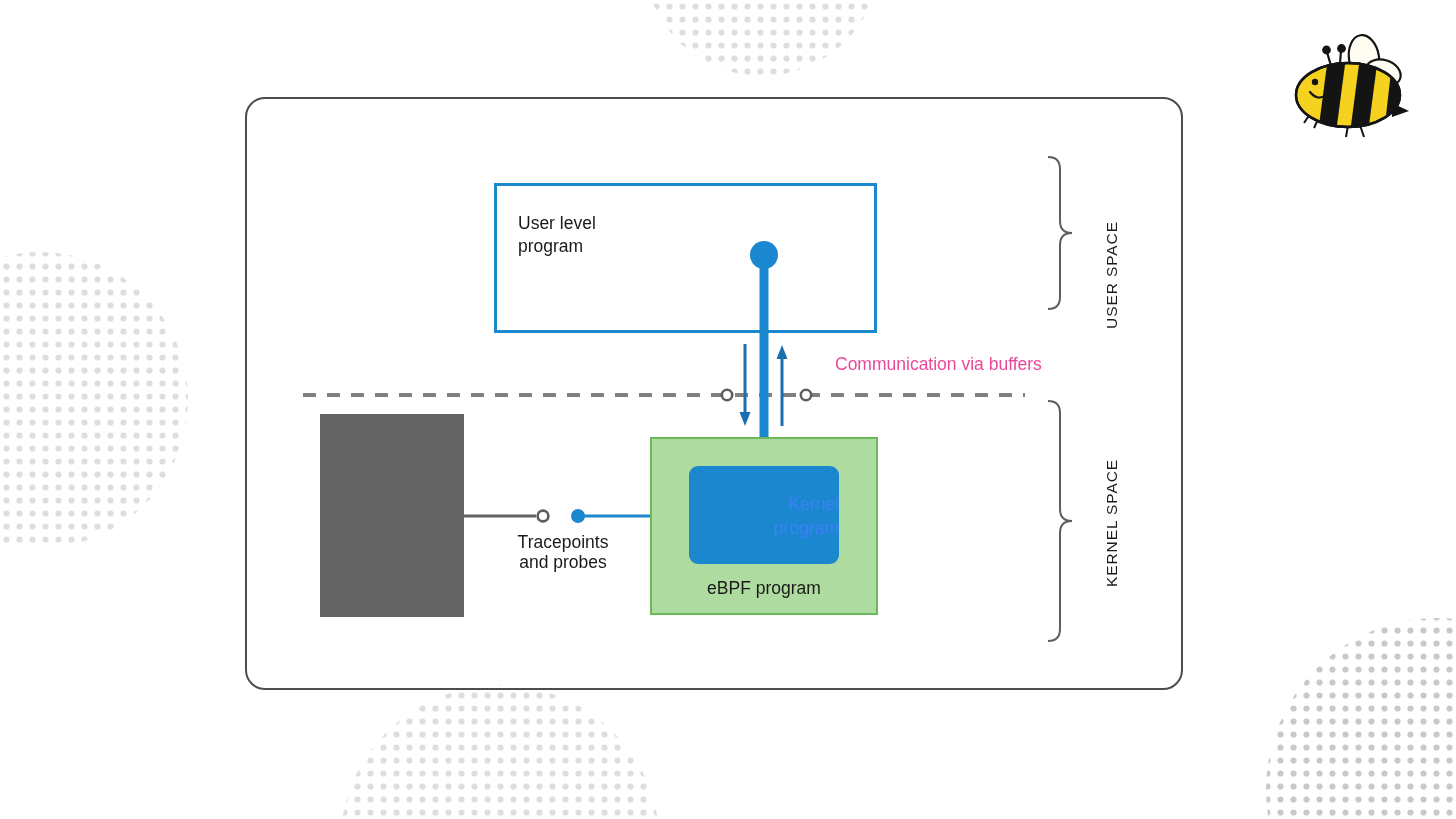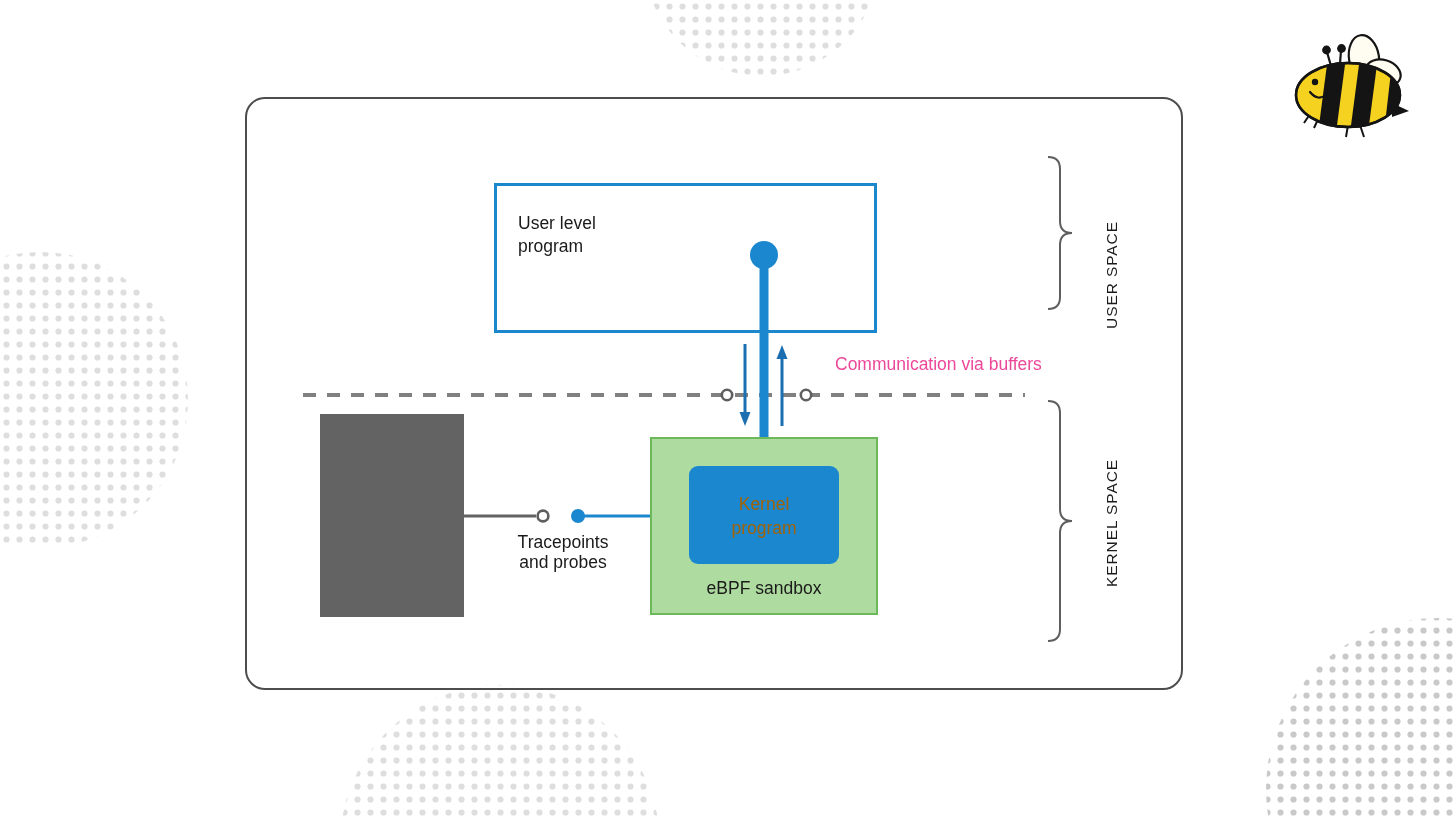--- a/index.html
+++ b/index.html
@@ -96,24 +96,24 @@
     height: 98px;
     background: #1a87cf;
     border-radius: 9px;
     box-sizing: border-box;
   }
   .kernel-prog-label {
     position: absolute;
     left: 689px;
     top: 492px;
     width: 150px;
-    text-align: center;
+    text-align: right;
     font-size: 17.5px;
     line-height: 24px;
-    color: #a16207;
+    color: #3b82f6;
     white-space: pre-line;
   }
   
   .kernel-info {
     position: absolute;
     left: 320px;
     top: 414px;
     width: 144px;
     height: 203px;
     background: #636363;
@@ -289,21 +289,21 @@
                q0 12 -12 12" fill="none" stroke="#5e5e5e" stroke-width="2"></path>
     </svg>
 
     <div class="user-box"></div>
     <div class="user-box-label">User level
 program</div>
 
     <div class="kernel-info"></div>
 
     <div class="sandbox"></div>
-    <div class="sandbox-label">eBPF sandbox</div>
+    <div class="sandbox-label">eBPF program</div>
 
     <div class="kernel-prog"></div>
     <div class="kernel-prog-label">Kernel
 program</div>
 
     <div class="tracepoints-label">Tracepoints
 and probes</div>
     <div class="comm-label">Communication via buffers</div>
 
     <div class="space-label user">USER SPACE</div>

